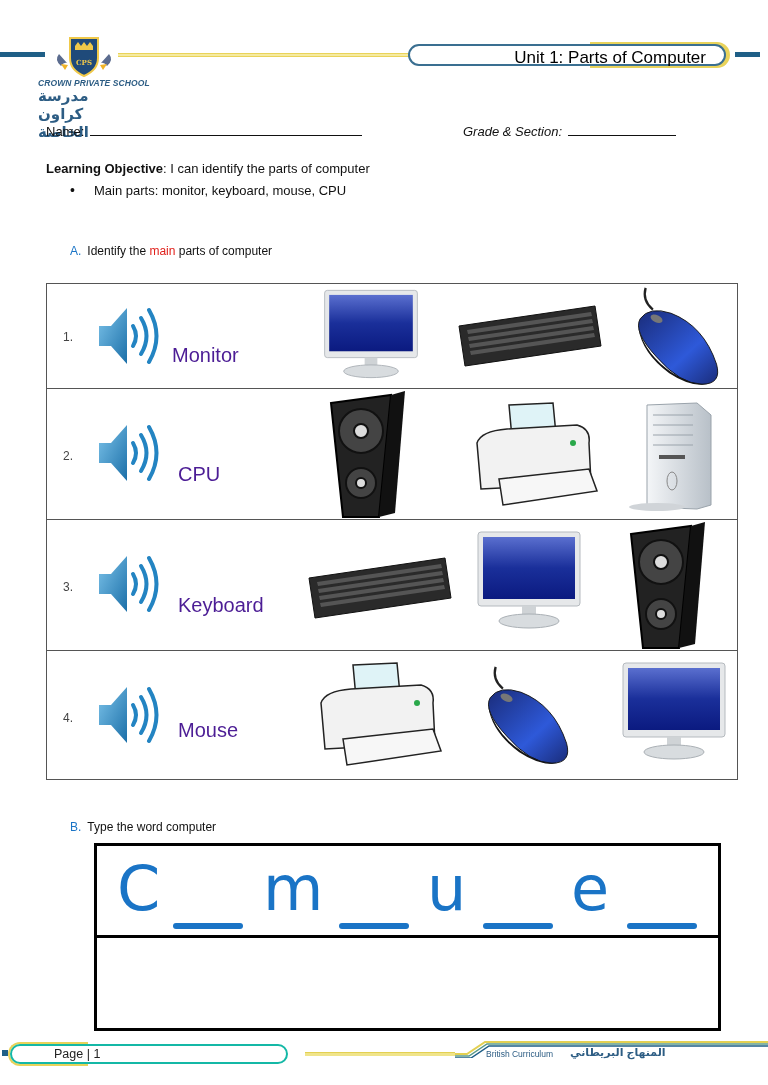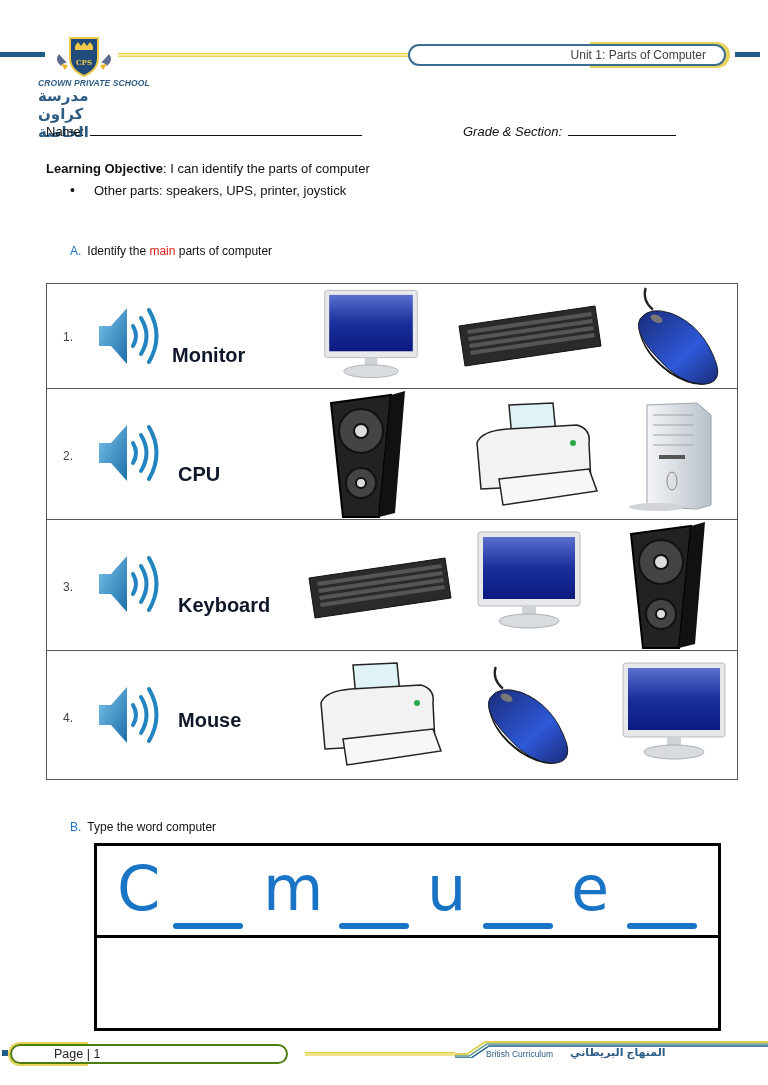--- a/index.html
+++ b/index.html
@@ -7,21 +7,21 @@
   body { position: relative; font-family: "Liberation Sans", "DejaVu Sans", sans-serif; color: #111; }
 
   
   .hdr-left-bar { position: absolute; left: 0; top: 52px; width: 45px; height: 5px; background: #1f5f87; }
   .hdr-yellow { position: absolute; left: 118px; top: 53px; width: 298px; height: 4px; border-top: 1px solid #e9d35a; border-bottom: 1px solid #e9d35a; background: #f5eaa0; }
   .logo { position: absolute; left: 53px; top: 34px; width: 62px; height: 44px; }
   .school-en { position: absolute; left: 38px; top: 78px; font-size: 8.5px; font-weight: bold; color: #2d5d84; letter-spacing: 0.1px; font-style: italic; }
   .school-ar { position: absolute; left: 38px; top: 87px; font-size: 15px; font-weight: bold; color: #2d5d84; direction: rtl; width: 94px; text-align: left; }
   .unit-pill { position: absolute; left: 408px; top: 44px; width: 318px; height: 22px; border: 2px solid #3a6f91; border-radius: 11px; background: #fff; box-shadow: 3px 0 0 0 #e9d35a; }
   .unit-pill-yellow { position: absolute; left: 590px; top: 42px; width: 140px; height: 26px; border: 2px solid #e9d35a; border-left: none; border-radius: 0 13px 13px 0; }
-  .unit-text { position: absolute; right: 18px; top: 2px; font-size: 12px; color: #404040; }
+  .unit-text { position: absolute; right: 18px; top: 2px; font-size: 17px; color: #000000; }
   .hdr-right-bar { position: absolute; left: 735px; top: 52px; width: 25px; height: 5px; background: #1f5f87; }
 
   
   .info { position: absolute; font-size: 13px; color: #111; }
   .uline { display: inline-block; border-bottom: 1px solid #111; height: 12px; vertical-align: baseline; }
   .objective { position: absolute; left: 46px; top: 161px; font-size: 13px; }
   .objective b { font-weight: bold; }
   .bullets { position: absolute; left: 70px; top: 183px; font-size: 13px; list-style: none; }
   .bullets li { height: 21px; position: relative; padding-left: 24px; }
   .bullets li::before { content: "\2022"; position: absolute; left: 0; top: -1px; font-size: 14px; }
@@ -29,33 +29,33 @@
   .section-title { position: absolute; font-size: 12px; color: #111; }
   .section-title .letter { color: #1a74c6; margin-right: 6px; }
   .section-title .red { color: #e0201b; }
 
   
   .parts-table { position: absolute; left: 46px; top: 283px; width: 692px; height: 497px; border: 1px solid #555; }
   .row { position: absolute; left: 0; width: 690px; border-bottom: 1px solid #555; }
   .row:last-child { border-bottom: none; }
   .row-num { position: absolute; left: 16px; font-size: 12px; color: #444; }
   .speaker { position: absolute; left: 50px; width: 62px; height: 64px; }
-  .word { position: absolute; font-size: 20px; color: #0f172a; font-weight: bold; }
+  .word { position: absolute; font-size: 20px; color: #4c1d95; }
   .pic { position: absolute; }
 
   
   .spell-box { position: absolute; left: 94px; top: 843px; width: 627px; height: 188px; border: 3px solid #000; }
   .spell-top { position: absolute; left: 0; top: 0; width: 621px; height: 92px; border-bottom: 3px solid #000; }
   .spell-letter { position: absolute; top: 6px; font-size: 62px; color: #1a74c6; font-family: "DejaVu Sans", sans-serif; }
   .spell-blank { position: absolute; top: 77px; height: 6px; width: 70px; background: #1a74c6; border-radius: 3px; }
   .answer-area { position: absolute; left: 0; top: 95px; width: 621px; height: 87px; }
 
   
   .ftr-sq { position: absolute; left: 2px; top: 1050px; width: 6px; height: 6px; background: #1f5f87; }
-  .page-pill { position: absolute; left: 10px; top: 1044px; width: 278px; height: 20px; border: 2px solid #4d7c0f; border-radius: 10px; background: #fff; }
+  .page-pill { position: absolute; left: 10px; top: 1044px; width: 278px; height: 20px; border: 2px solid #14b8a6; border-radius: 10px; background: #fff; }
   .page-pill-y { position: absolute; left: 8px; top: 1042px; width: 80px; height: 24px; border: 2px solid #e9d35a; border-right: none; border-radius: 12px 0 0 12px; }
   .page-text { position: absolute; left: 42px; top: 1px; font-size: 12.5px; color: #222; }
   .ftr-yellow { position: absolute; left: 305px; top: 1052px; width: 150px; height: 4px; background: #f0e48a; border-top: 1px solid #e3d052; }
   .ftr-slant { position: absolute; left: 455px; top: 1038px; width: 313px; height: 20px; }
   .ftr-en { position: absolute; left: 486px; top: 1049px; font-size: 8.5px; font-weight: normal; color: #2d5d84; }
   .ftr-ar { position: absolute; left: 570px; top: 1046px; font-size: 11px; font-weight: bold; color: #2d5d84; }
 </style>
 </head>
 <body>
 
@@ -87,21 +87,21 @@
 </div>
 <div class="info" style="left:463px; top:124px;font-style:italic;">
   <span>Grade &amp; Section:</span>
   <span class="uline" style="width:108px; margin-left:2px;"></span>
 </div>
 
 <div class="objective">
   <b>Learning Objective</b><span>: I can identify the parts of computer</span>
 </div>
 <ul class="bullets">
-  <li>Other parts: speakers, UPS, printer, joystick</li>
+  <li>Main parts: monitor, keyboard, mouse, CPU</li>
 </ul>
 
 <div class="section-title" style="left:70px; top:244px;">
   <span class="letter">A.</span><span>Identify the </span><span class="red">main</span><span> parts of computer</span>
 </div>
 
 <svg width="0" height="0" style="position:absolute">
   <defs>
     <linearGradient id="spkG" x1="0" y1="0" x2="1" y2="1">
       <stop offset="0" stop-color="#7cc3ea"></stop>
@@ -228,21 +228,21 @@
     <svg class="pic" style="left:582px; top:0px; width:80px; height:130px;">
         <use href="#sym-tallspeaker"></use>
       </svg>
   </div>
 
   <div class="row" style="top:367px; height:130px;">
     <span class="row-num" style="top:60px;">4.</span>
     <svg class="speaker" style="top:32px;">
         <use href="#sym-speaker"></use>
       </svg>
-    <span class="word" style="left:131px; top:58px;">Mouse</span>
+    <span class="word" style="left:131px; top:68px;">Mouse</span>
     <svg class="pic" style="left:266px; top:8px; width:130px; height:110px;">
         <use href="#sym-printer"></use>
       </svg>
     <svg class="pic" style="left:420px; top:14px; width:110px; height:100px;">
         <use href="#sym-mouse"></use>
       </svg>
     <svg class="pic" style="left:572px; top:10px; width:110px; height:100px;">
         <use href="#sym-monitor"></use>
       </svg>
   </div>

